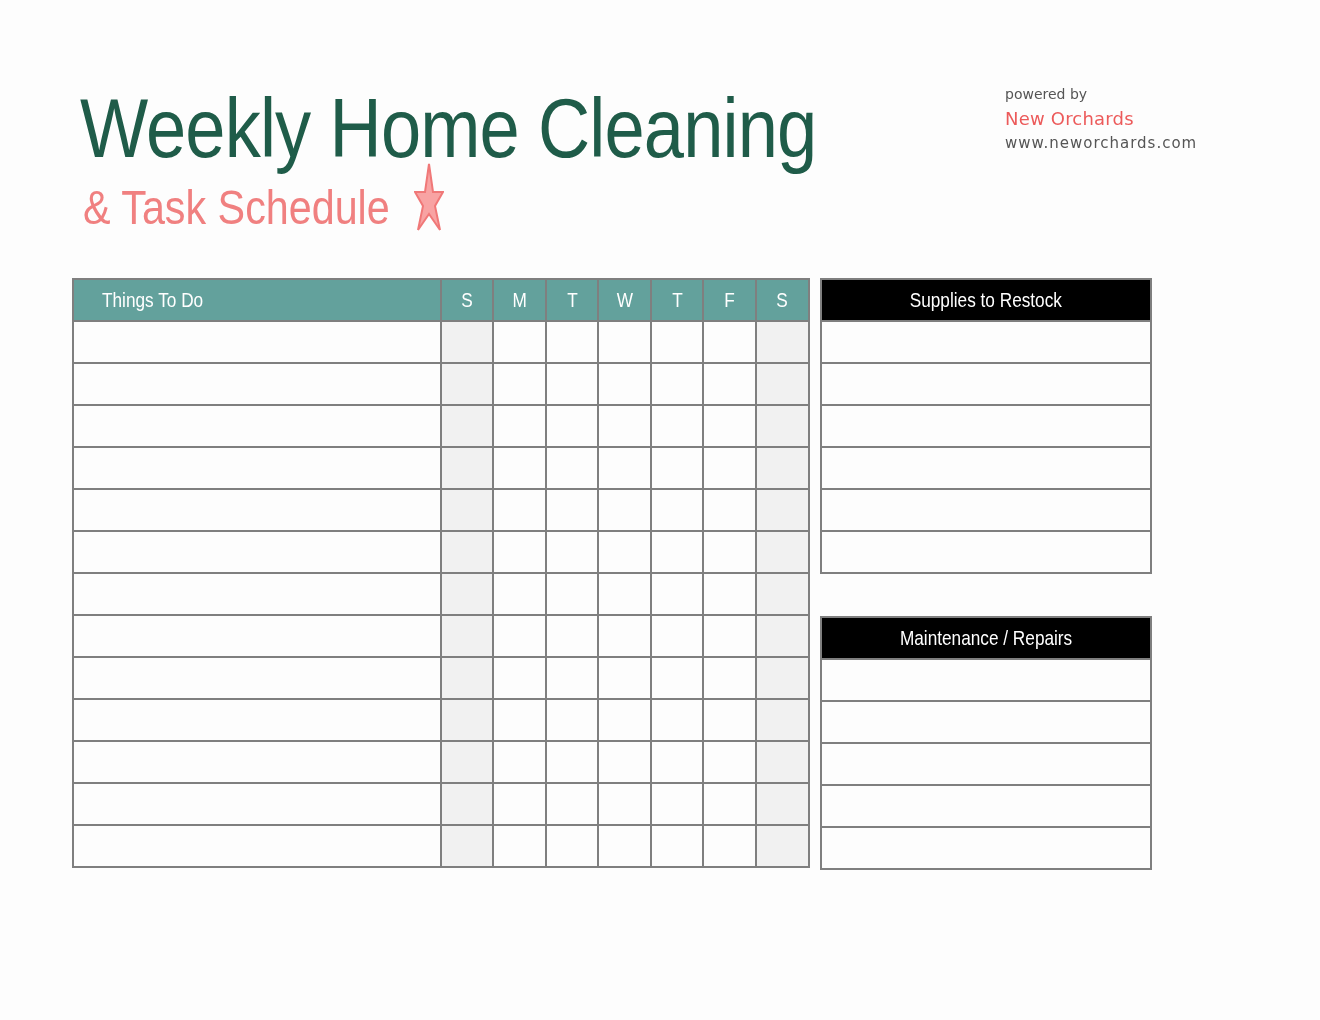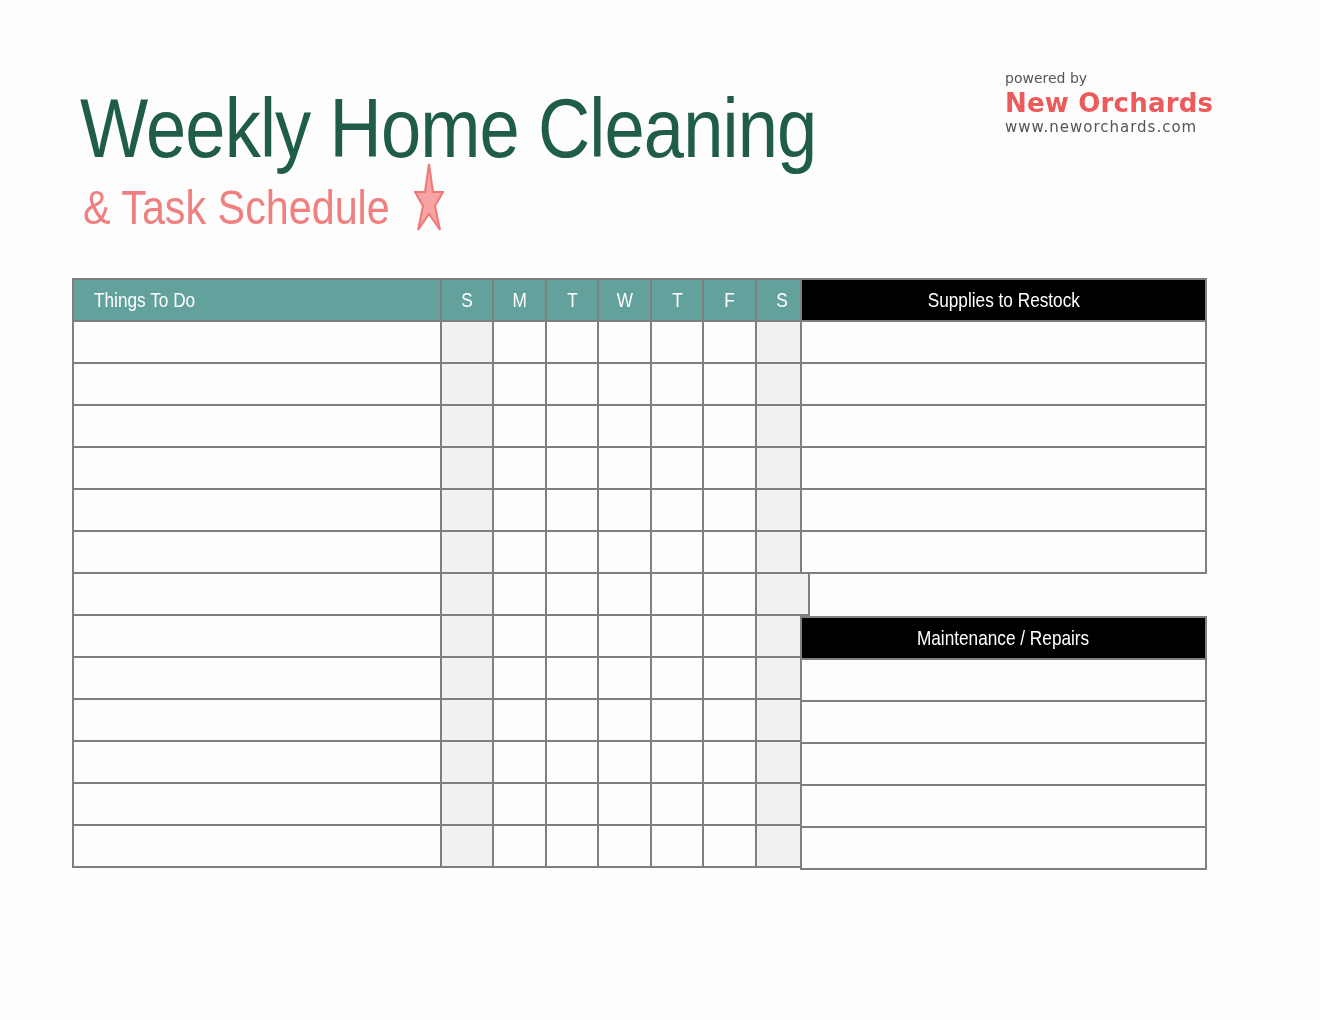--- a/index.html
+++ b/index.html
@@ -12,39 +12,39 @@
     font-family: "Liberation Sans", sans-serif; font-weight: normal;
     font-size: 84px; line-height: 100px; color: #1f5c49; letter-spacing: -1px;
     transform: scaleX(0.86); transform-origin: left top; white-space: nowrap;
   }
   .subtitle {
     position: absolute; left: 83px; top: 180px; margin: 0;
     font-size: 48px; line-height: 56px; color: #f08080; font-weight: normal;
     transform: scaleX(0.86); transform-origin: left top; white-space: nowrap;
   }
   .star { position: absolute; left: 414px; top: 162px; width: 30px; height: 72px; }
-  .brand { position: absolute; left: 1005px; top: 68px; }
+  .brand { position: absolute; left: 1005px; top: 84px; }
   .brand .powered { font-family: "DejaVu Sans", sans-serif; font-size: 14px; color: #555; line-height: 20px; }
-  .brand .name { font-family: "DejaVu Sans", sans-serif; font-weight: bold; font-size: 26px; color: #ec5a5a; line-height: 30px; letter-spacing: 0.2px; }
+  .brand .name { font-family: "DejaVu Sans", sans-serif; font-weight: normal; font-size: 18px; color: #ec5a5a; line-height: 30px; letter-spacing: 0.2px; }
   .brand .url { font-family: "DejaVu Sans", sans-serif; font-size: 15px; color: #555; letter-spacing: 1px; line-height: 18px; }
 
   table { border-collapse: collapse; position: absolute; table-layout: fixed; }
   td, th { border: 2px solid #7f7f7f; padding: 0; }
   .main { left: 72px; top: 278px; width: 736px; }
   .main th {
     height: 40px; background: #63a19c; color: #fff; font-weight: normal;
     font-family: "Liberation Sans", sans-serif; font-size: 21px;
   }
   .main th span { display: inline-block; transform: scaleX(0.82); }
-  .main th.task { text-align: left; padding-left: 20px; }
+  .main th.task { text-align: left; padding-left: 28px; }
   .main th.task span { transform-origin: left center; }
   .main td { height: 40px; background: #fdfdfd; }
   .main td.wkend { background: #f1f1f1; }
 
-  .side { left: 800px; width: 407px; }
+  .side { left: 820px; width: 332px; }
   .side th {
     height: 40px; background: #000; color: #fff; font-weight: normal;
     font-size: 21px; text-align: center;
   }
   .side th span { display: inline-block; transform: scaleX(0.82); }
   .side td { height: 40px; background: #fdfdfd; }
   .supplies { top: 278px; }
   .maint { top: 616px; }
 </style>
 </head>

